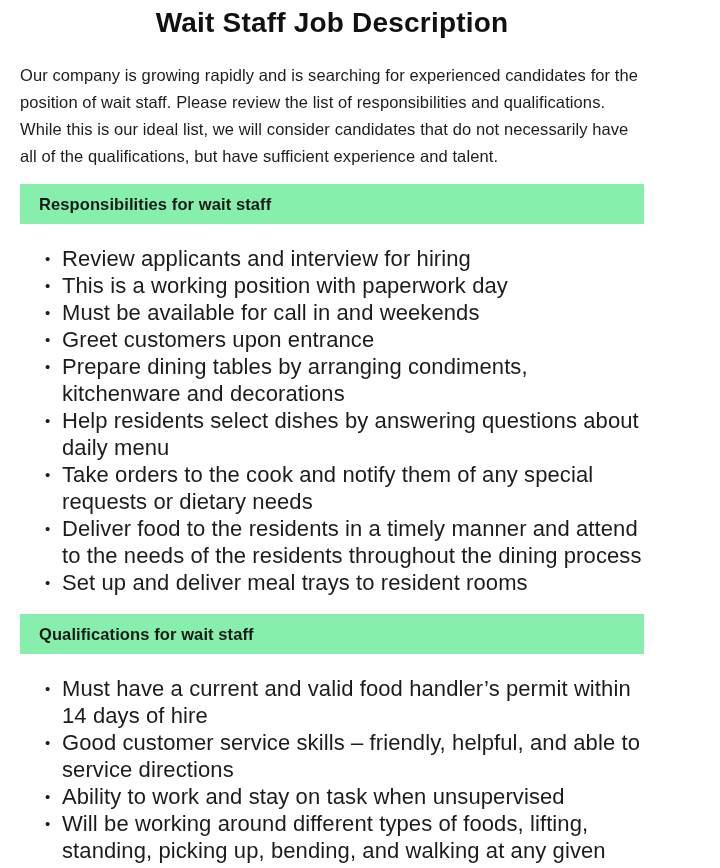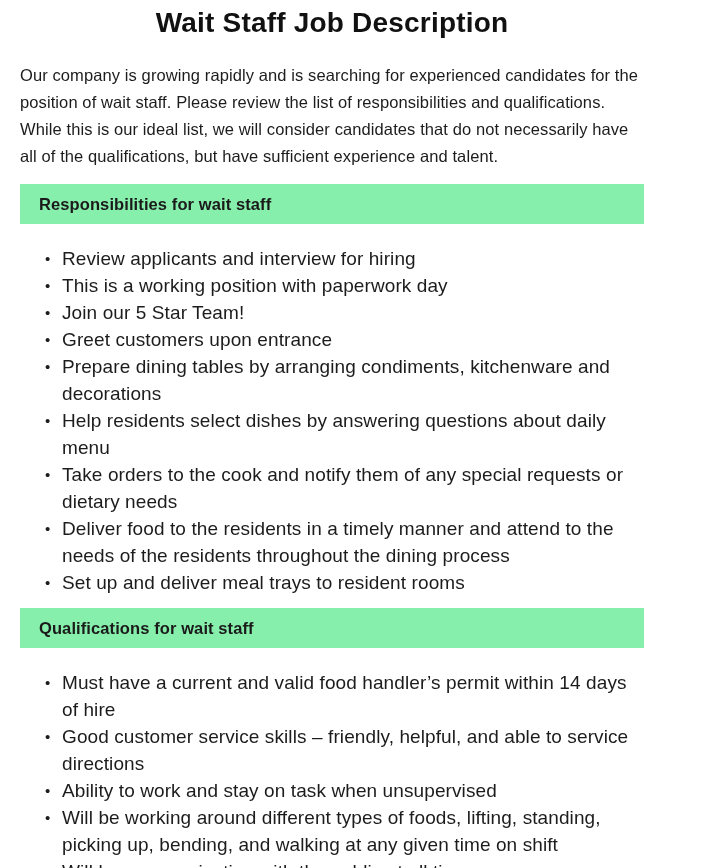--- a/index.html
+++ b/index.html
@@ -41,30 +41,30 @@
     background: #86efac;
     height: 40px;
     line-height: 40px;
     padding-left: 19px;
     font-size: 16.5px;
     font-weight: 700;
     color: #1a1a1a;
     letter-spacing: 0.1px;
   }
   .section-heading.first { margin-top: 14px; }
-  .section-heading.second { margin-top: 12px; }
+  .section-heading.second { margin-top: 18px; }
   ul.bullet-list {
     margin: 21px 0 0 0;
     padding: 0 0 0 25px;
     list-style: none;
   }
   ul.bullet-list li {
     position: relative;
     padding-left: 17px;
-    font-size: 19px;
+    font-size: 22px;
     line-height: 27px;
     letter-spacing: 0.1px;
   }
   ul.bullet-list li::before {
     content: "\2022";
     position: absolute;
     left: 0;
     top: 0;
     font-size: 15px;
     line-height: 27px;
@@ -78,21 +78,21 @@
 
   <h1 class="page-title">Wait Staff Job Description</h1>
 
   <p class="intro">Our company is growing rapidly and is searching for experienced candidates for the position of wait staff. Please review the list of responsibilities and qualifications. While this is our ideal list, we will consider candidates that do not necessarily have all of the qualifications, but have sufficient experience and talent.</p>
 
   <section>
     <h2 class="section-heading first">Responsibilities for wait staff</h2>
     <ul class="bullet-list">
         <li>Review applicants and interview for hiring</li>
         <li>This is a working position with paperwork day</li>
-        <li>Join our 5 Star Team!</li>
+        <li>Must be available for call in and weekends</li>
         <li>Greet customers upon entrance</li>
         <li>Prepare dining tables by arranging condiments, kitchenware and decorations</li>
         <li>Help residents select dishes by answering questions about daily menu</li>
         <li>Take orders to the cook and notify them of any special requests or dietary needs</li>
         <li>Deliver food to the residents in a timely manner and attend to the needs of the residents throughout the dining process</li>
         <li>Set up and deliver meal trays to resident rooms</li>
       </ul>
   </section>
 
   <section>

